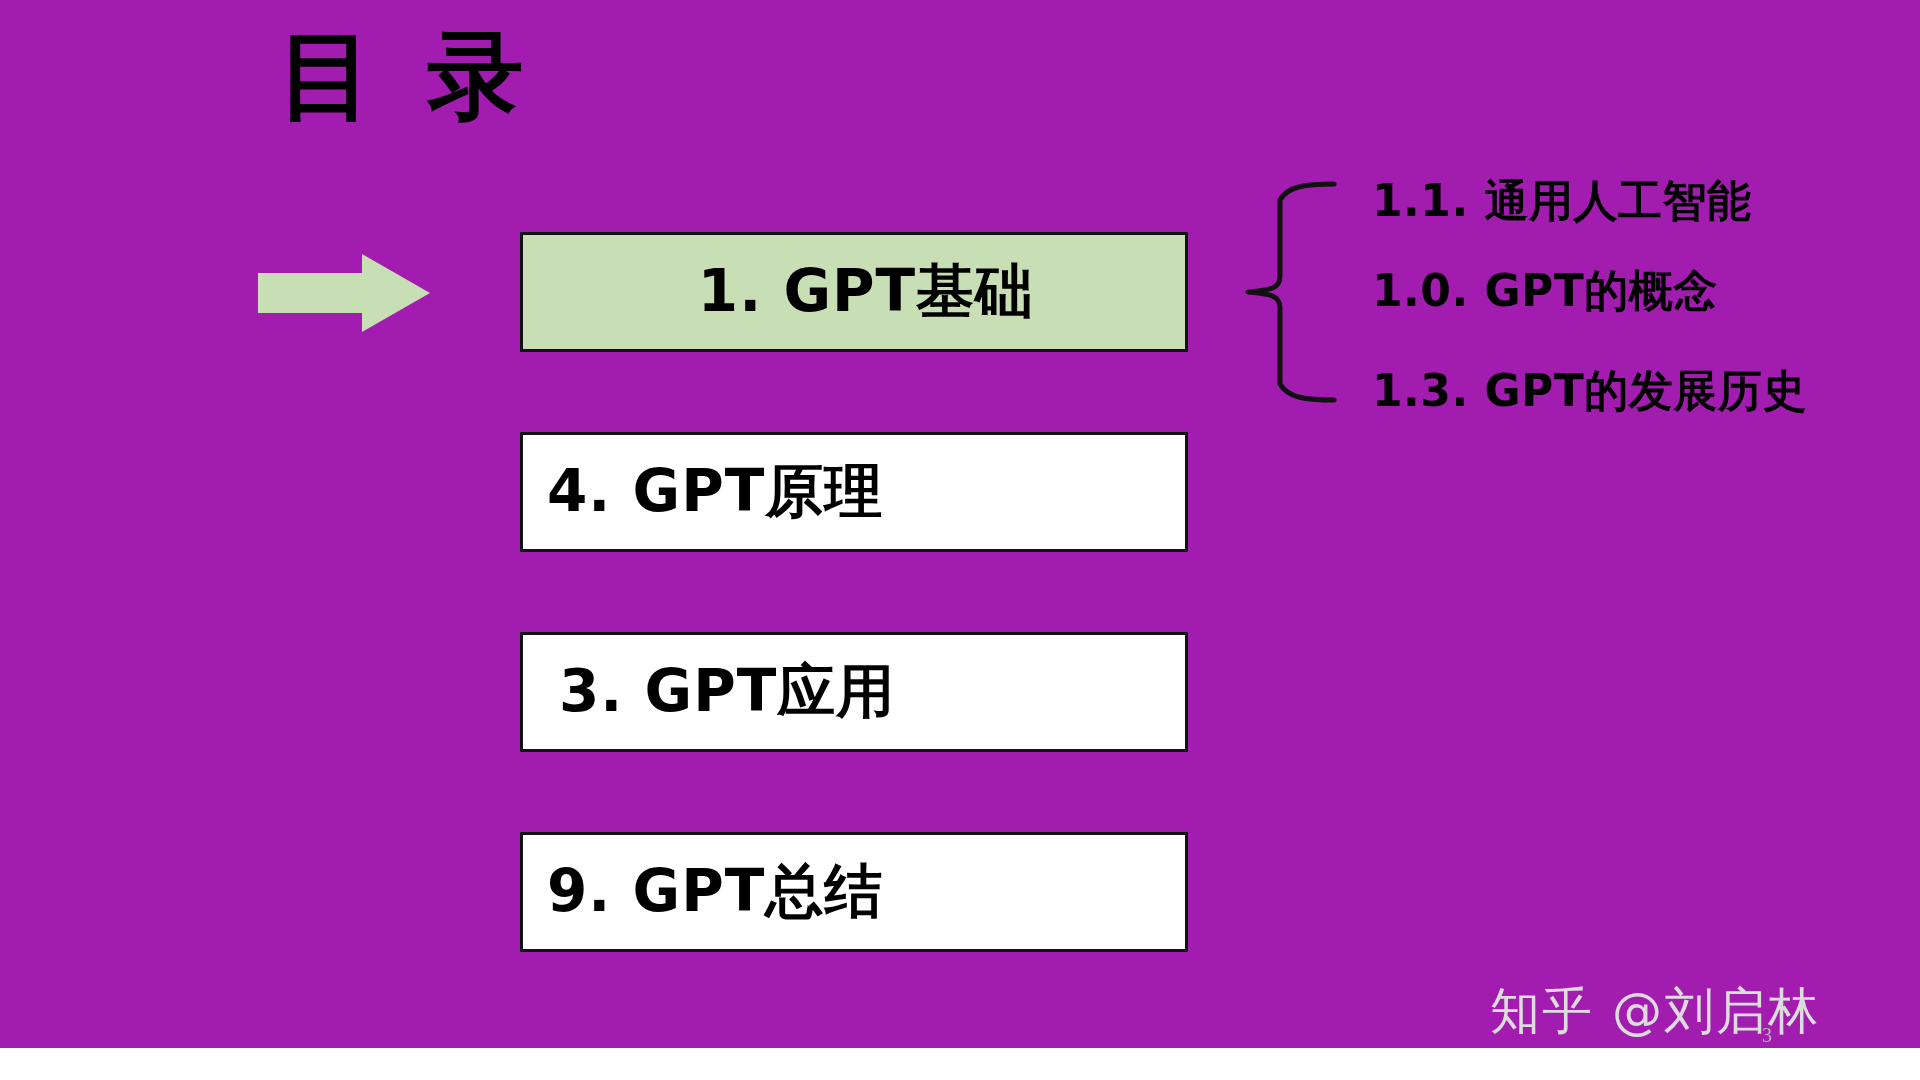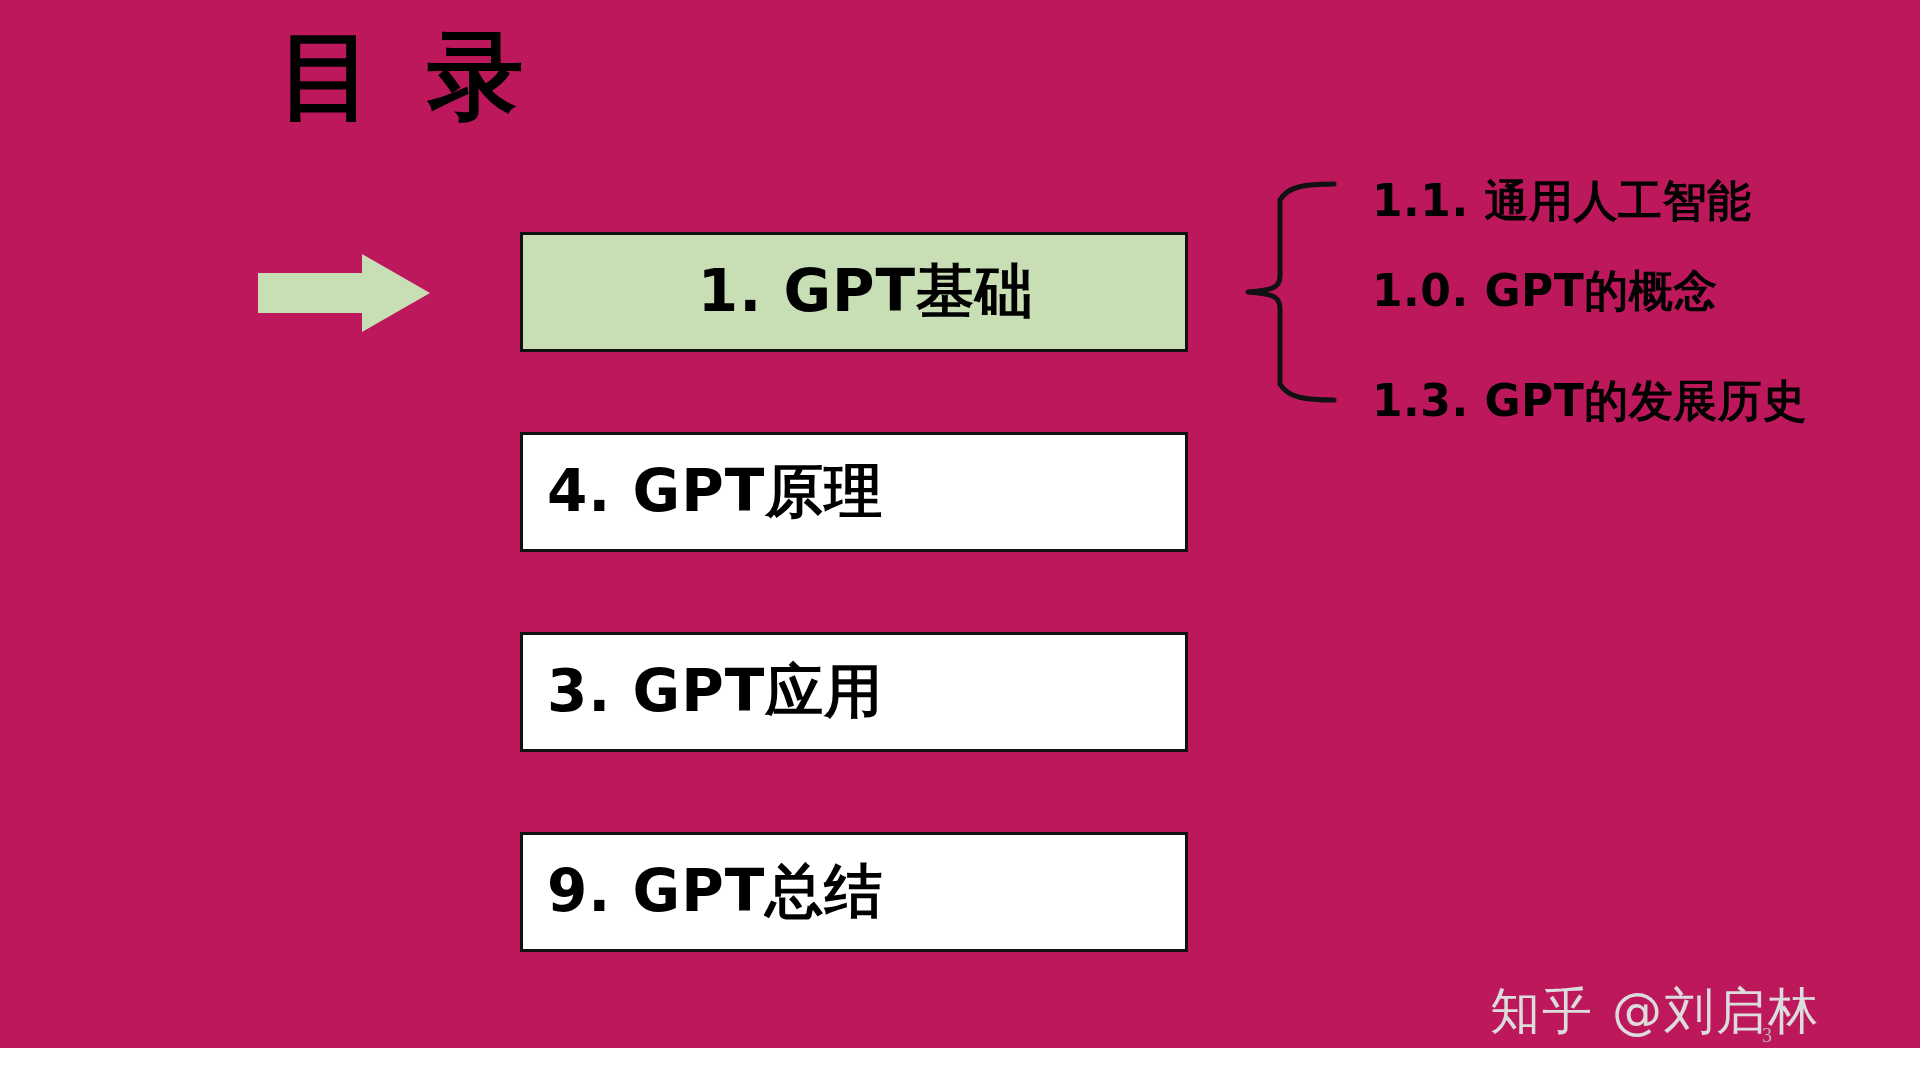--- a/index.html
+++ b/index.html
@@ -8,21 +8,21 @@
     padding: 0;
     background: #ffffff;
   }
   body {
     font-family: "Liberation Sans", "DejaVu Sans", sans-serif;
   }
   #slide {
     position: relative;
     width: 1920px;
     height: 1048px;
-    background: #be185d;
+    background: #a21caf;
     overflow: hidden;
   }
 
   
   #slide-title {
     position: absolute;
     left: 278px;
     top: 26px;
     font-size: 96px;
     font-weight: bold;
@@ -62,21 +62,21 @@
     padding-left: 24px;
     font-size: 58px;
     font-weight: bold;
     color: #000000;
     white-space: nowrap;
     font-family: "DejaVu Sans", "Liberation Sans", sans-serif;
     letter-spacing: 1px;
   }
   #agenda-box-0 { top: 232px; }
   #agenda-box-1 { top: 432px; }
-  #agenda-box-2 { top: 632px; }
+  #agenda-box-2 { top: 632px; padding-left: 12px; }
   #agenda-box-3 { top: 832px; }
 
   
   #brace-connector {
     position: absolute;
     left: 1188px;
     top: 178px;
     width: 150px;
     height: 230px;
   }
@@ -88,21 +88,21 @@
     font-size: 44px;
     font-weight: bold;
     color: #000000;
     white-space: nowrap;
     font-family: "DejaVu Sans", "Liberation Sans", sans-serif;
     letter-spacing: 0.5px;
     margin-left: 20px;
   }
   #sub-item-0 { top: 172px; }
   #sub-item-1 { top: 262px; }
-  #sub-item-2 { top: 372px; }
+  #sub-item-2 { top: 362px; }
 
   
   #watermark {
     position: absolute;
     left: 1490px;
     top: 978px;
     font-size: 50px;
     color: #dcdcdc;
     white-space: nowrap;
     font-family: "DejaVu Sans", "Liberation Sans", sans-serif;

